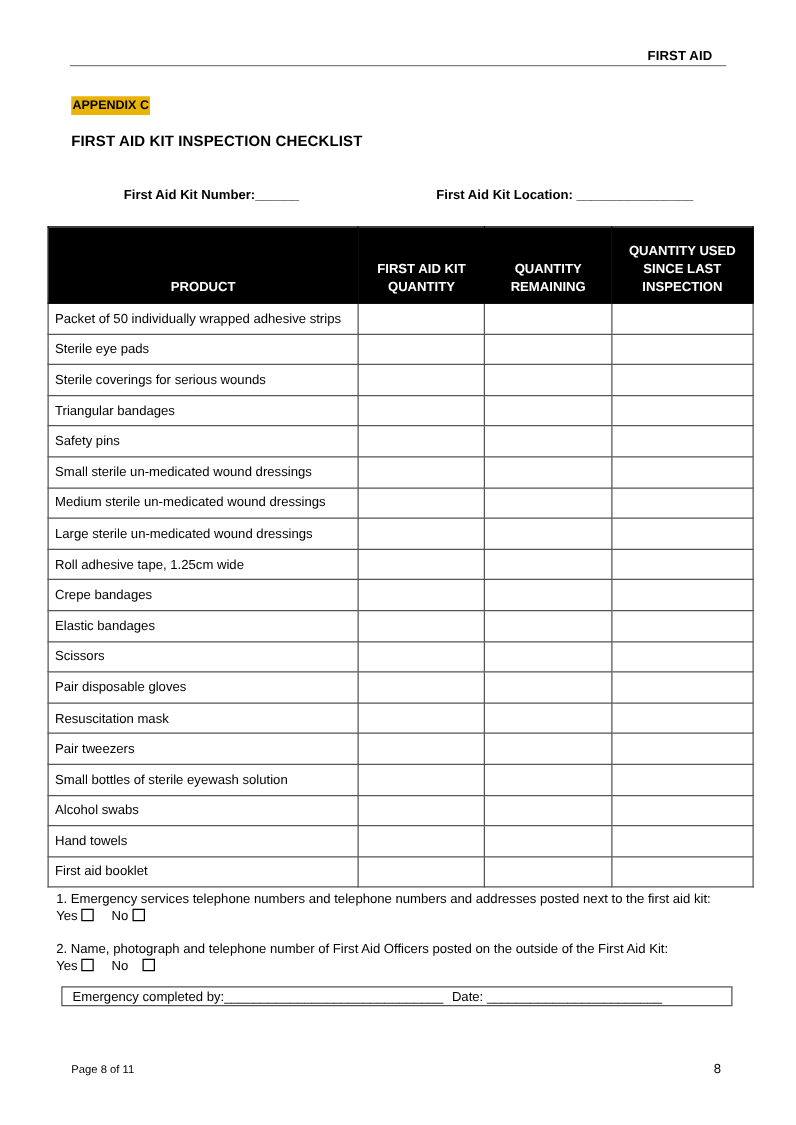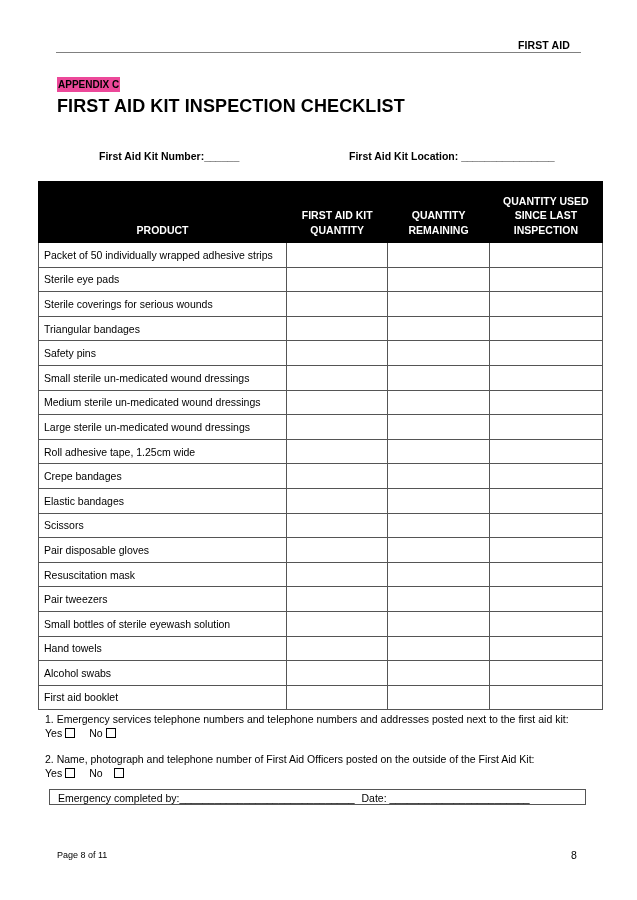--- a/index.html
+++ b/index.html
@@ -12,24 +12,24 @@
       position: absolute; left: 474px; top: 39px; font-size: 10.5px; font-weight: bold;
       letter-spacing: 0.1px;
       padding-left: 44px;
     }
     .header-rule {
       position: absolute; left: 56px; top: 52px; width: 525px; height: 0;
       border-top: 1px solid #808080;
     }
     .appendix {
       position: absolute; left: 57px; top: 77px; font-size: 10px; font-weight: bold;
-      background: #ec4899; padding: 1px 1px; line-height: 13px;
+      background: #eab308; padding: 1px 1px; line-height: 13px;
     }
     .doc-title {
-      position: absolute; left: 57px; top: 96px; font-size: 18px; font-weight: bold;
+      position: absolute; left: 57px; top: 106px; font-size: 12px; font-weight: bold;
       letter-spacing: 0.1px;
     }
     .kit-number {
       position: absolute; left: 99px; top: 150px; font-size: 10.5px; font-weight: bold; text-align: right;
     }
     .kit-location {
       position: absolute; left: 349px; top: 150px; font-size: 10.5px; font-weight: bold;
     }
     table.checklist {
       position: absolute; left: 38px; top: 181px; width: 565px;
@@ -191,27 +191,27 @@
           <td class="cell"></td>
           <td class="cell"></td>
         </tr>
         <tr>
           <td>Small bottles of sterile eyewash solution</td>
           <td class="cell"></td>
           <td class="cell"></td>
           <td class="cell"></td>
         </tr>
         <tr>
+          <td>Alcohol swabs</td>
+          <td class="cell"></td>
+          <td class="cell"></td>
+          <td class="cell"></td>
+        </tr>
+        <tr>
           <td>Hand towels</td>
-          <td class="cell"></td>
-          <td class="cell"></td>
-          <td class="cell"></td>
-        </tr>
-        <tr>
-          <td>Alcohol swabs</td>
           <td class="cell"></td>
           <td class="cell"></td>
           <td class="cell"></td>
         </tr>
         <tr>
           <td>First aid booklet</td>
           <td class="cell"></td>
           <td class="cell"></td>
           <td class="cell"></td>
         </tr>

